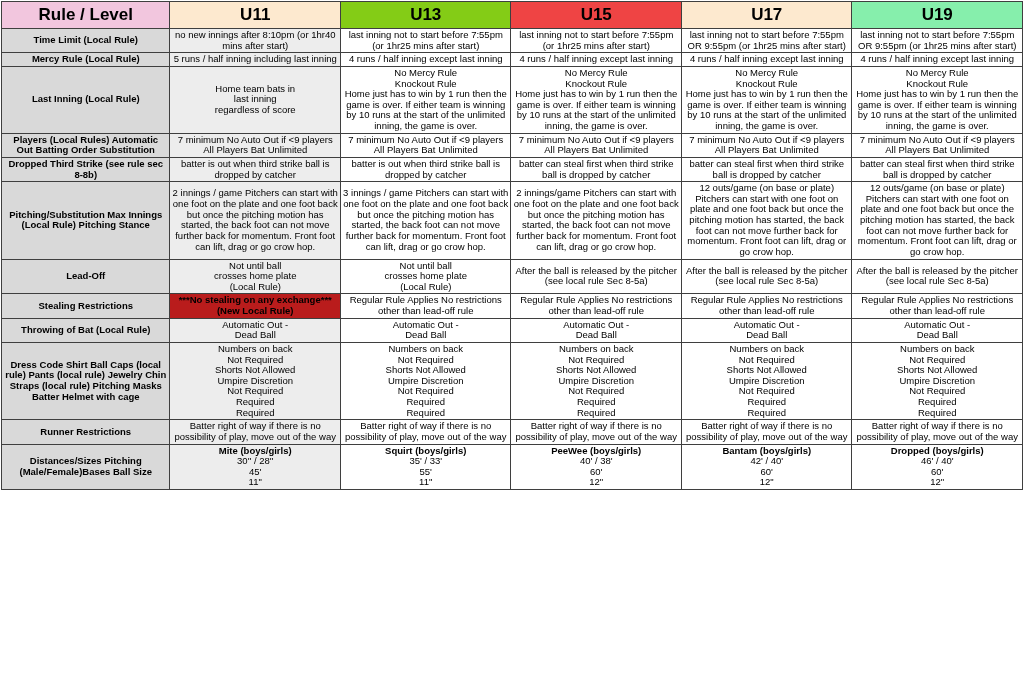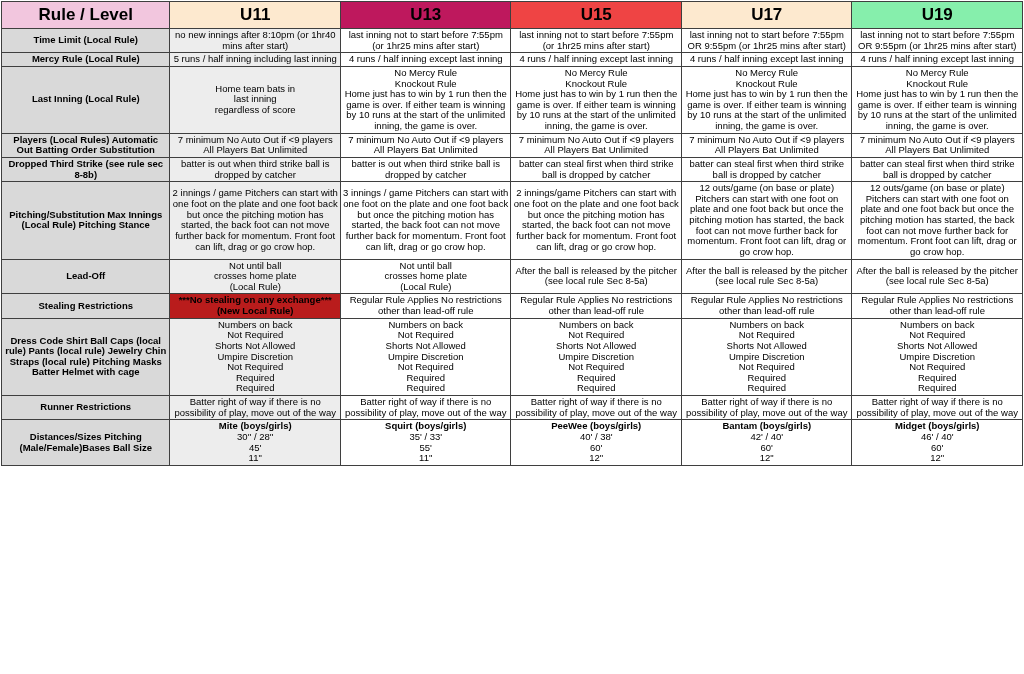--- a/index.html
+++ b/index.html
@@ -42,21 +42,21 @@
   tr.header-row th {
     font-size: 17px;
     font-weight: bold;
     height: 24px;
     padding: 1px 14px;
   }
   th.hdr-rule {
     background: #f2c6de;
   }
   th.hdr-u11 { background: #fde9cf; }
-  th.hdr-u13 { background: #be185d; margin-top: 36px; }
+  th.hdr-u13 { background: #84cc16; margin-top: 36px; }
   th.hdr-u15 { background: #ef4444; }
   th.hdr-u17 { background: #fde9cf; }
   th.hdr-u19 { background: #86efac; }
 
   td.rowlabel {
     background: #d9d9d9;
     font-weight: bold;
     font-size: 9.5px;
     text-align: center;
     padding: 2px 3px;
@@ -178,20 +178,33 @@
           <td class="cell multi">After the ball is released by the pitcher (see local rule Sec 8-5a)</td>
         </tr>
         <tr>
           <td class="rowlabel">Stealing Restrictions</td>
           <td class="cell multi highlight">***No stealing on any exchange***
 (New Local Rule)</td>
           <td class="cell multi">Regular Rule Applies No restrictions other than lead-off rule</td>
           <td class="cell multi">Regular Rule Applies No restrictions other than lead-off rule</td>
           <td class="cell multi">Regular Rule Applies No restrictions other than lead-off rule</td>
           <td class="cell multi">Regular Rule Applies No restrictions other than lead-off rule</td>
+        </tr>
+        <tr>
+          <td class="rowlabel">Throwing of Bat (Local Rule)</td>
+          <td class="cell multi shaded">Automatic Out -
+Dead Ball</td>
+          <td class="cell multi">Automatic Out -
+Dead Ball</td>
+          <td class="cell multi">Automatic Out -
+Dead Ball</td>
+          <td class="cell multi">Automatic Out -
+Dead Ball</td>
+          <td class="cell multi">Automatic Out -
+Dead Ball</td>
         </tr>
         <tr>
           <td class="rowlabel">Dress Code Shirt Ball Caps (local rule) Pants (local rule) Jewelry Chin Straps (local rule) Pitching Masks Batter Helmet with cage</td>
           <td class="cell multi shaded">Numbers on back
 Not Required
 Shorts Not Allowed
 Umpire Discretion
 Not Required
 Required
 Required</td>
@@ -243,20 +256,20 @@
 55'
 11"</td>
           <td class="cell multi"><span class="bold">PeeWee (boys/girls)</span>
 40' / 38'
 60'
 12"</td>
           <td class="cell multi"><span class="bold">Bantam (boys/girls)</span>
 42' / 40'
 60'
 12"</td>
-          <td class="cell multi"><span class="bold">Midget (boys/girls)</span>
+          <td class="cell multi"><span class="bold">Dropped (boys/girls)</span>
 46' / 40'
 60'
 12"</td>
         </tr>
       </tbody>
   </table>
 </div>
 
 </body></html>

